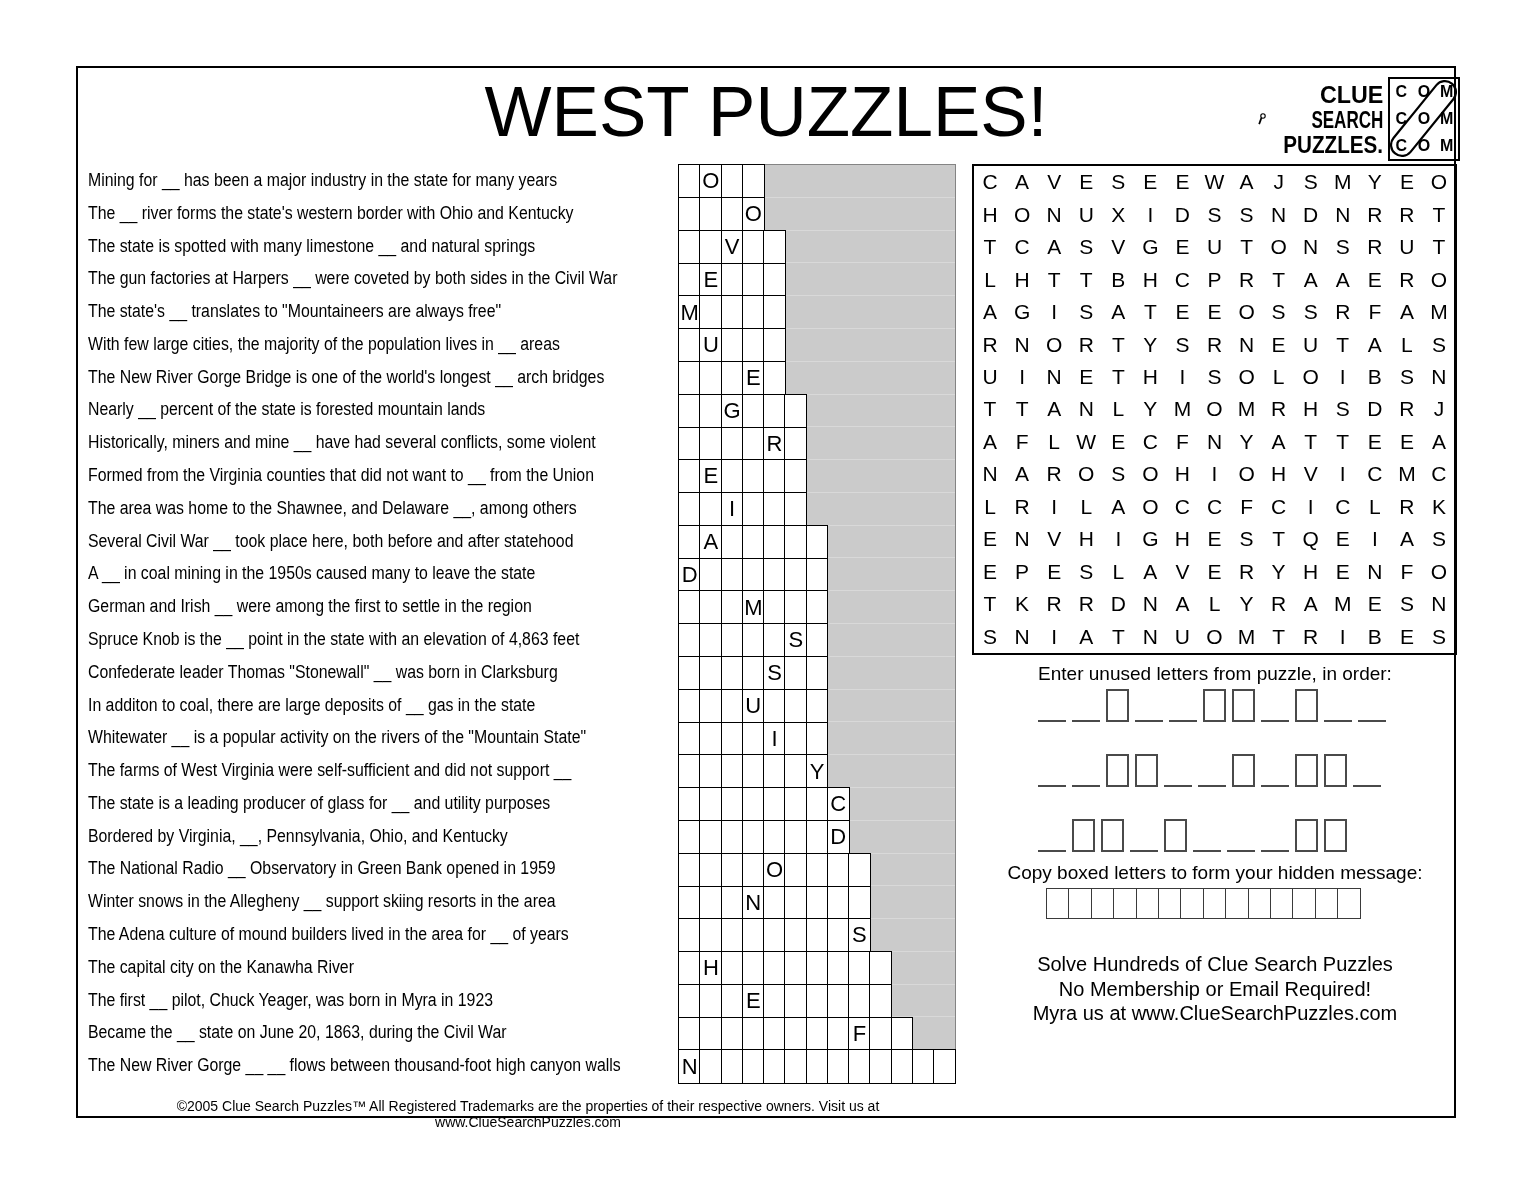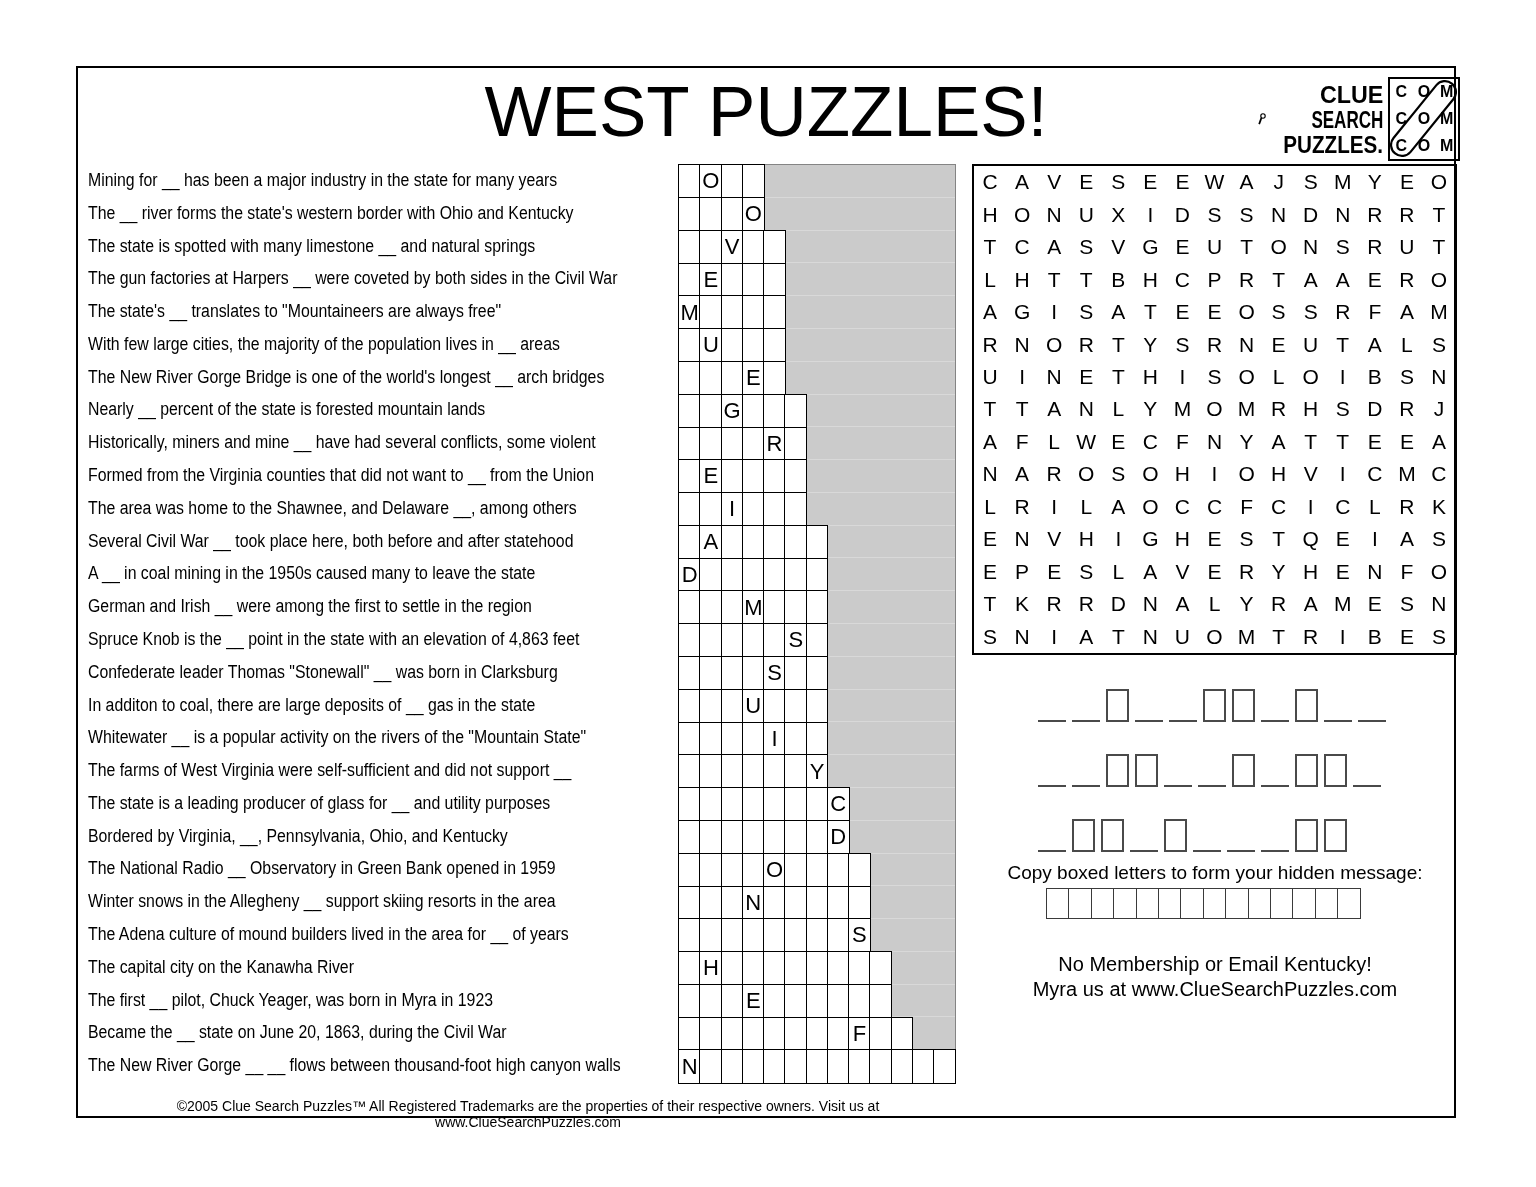--- a/index.html
+++ b/index.html
@@ -529,20 +529,21 @@
       <div class="wcell">O</div>
       <div class="wcell">M</div>
       <div class="wcell">T</div>
       <div class="wcell">R</div>
       <div class="wcell">I</div>
       <div class="wcell">B</div>
       <div class="wcell">E</div>
       <div class="wcell">S</div>
     </div>
 
+  <div class="unused-head">Enter unused letters from puzzle, in order:</div>
   <div class="slot-row" style="top:618px">
       <div class="slot-blank" style="border-color: rgb(74, 74, 74);"></div>
       <div class="slot-blank" style="border-color: rgb(74, 74, 74);"></div>
       <div class="slot-box" style="border-color: rgb(74, 74, 74);"></div>
       <div class="slot-blank" style="border-color: rgb(74, 74, 74);"></div>
       <div class="slot-blank" style="border-color: rgb(74, 74, 74);"></div>
       <div class="slot-box" style="border-color: rgb(74, 74, 74);"></div>
       <div class="slot-box" style="border-color: rgb(74, 74, 74);"></div>
       <div class="slot-blank" style="border-color: rgb(74, 74, 74);"></div>
       <div class="slot-box" style="border-color: rgb(74, 74, 74);"></div>
@@ -587,19 +588,20 @@
       <div class="hbox"></div>
       <div class="hbox"></div>
       <div class="hbox"></div>
       <div class="hbox"></div>
       <div class="hbox"></div>
       <div class="hbox"></div>
       <div class="hbox"></div>
     </div>
 
   <div class="promo">
-    <div>No Membership or Email Kentucky!</div>
+    <div>Solve Hundreds of Clue Search Puzzles</div>
+    <div>No Membership or Email Required!</div>
     <div><span>Myra us at </span><span class="u">www.ClueSearchPuzzles.com</span></div>
   </div>
 
   <div class="footer">©2005 Clue Search Puzzles™ All Registered Trademarks are the properties of their respective owners. Visit us at www.ClueSearchPuzzles.com</div>
 
 </div>
 
 </body></html>

